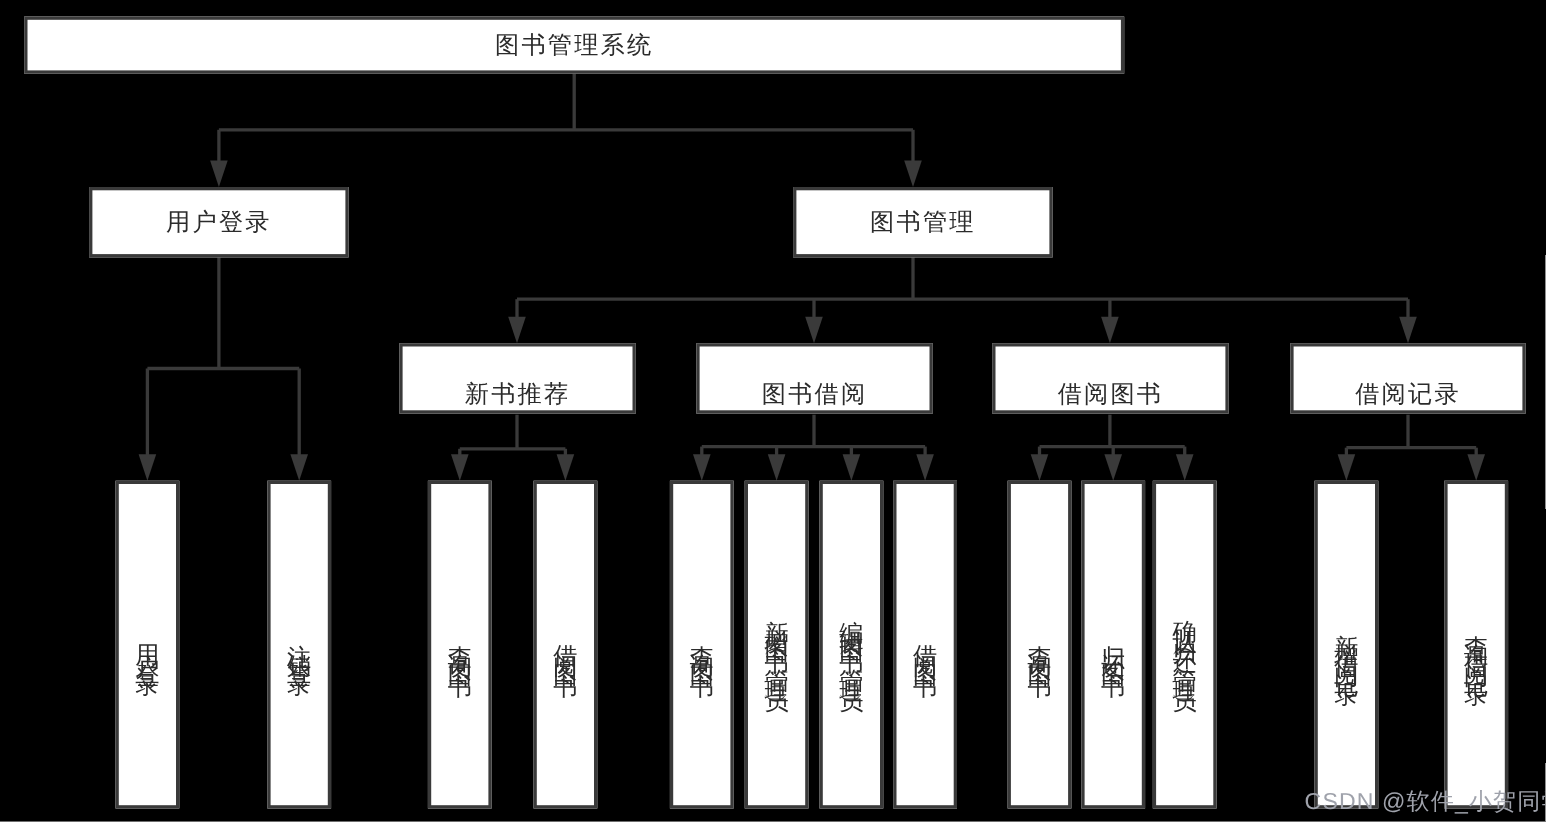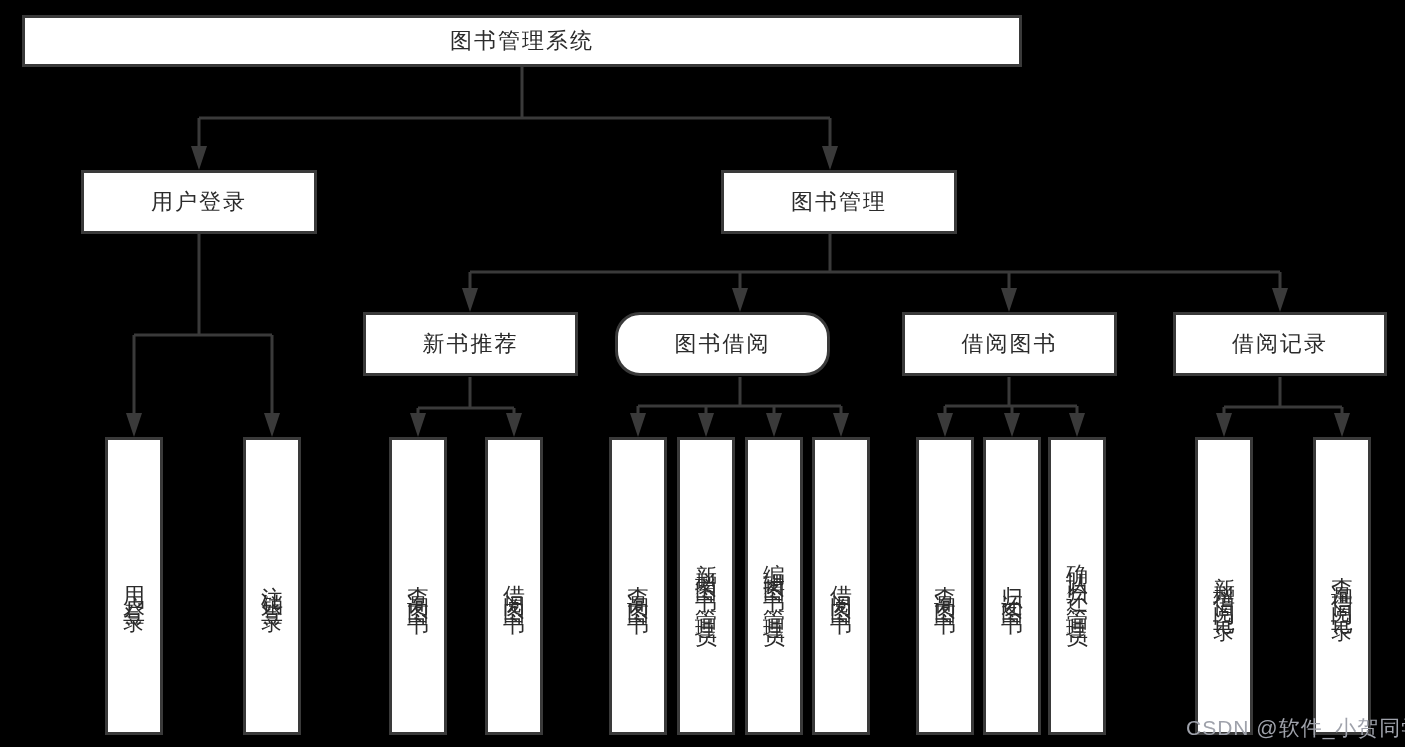--- a/index.html
+++ b/index.html
@@ -23,21 +23,21 @@
     background: #ffffff;
     display: flex;
     align-items: center;
     justify-content: center;
     color: #2b2b2b;
     font-size: 22px;
     letter-spacing: 2px;
     white-space: nowrap;
   }
   .lvl2 { top: 170px; width: 236px; height: 64px; }
-  .lvl3 { top: 312px; width: 215px; height: 64px; }
+  .lvl3 { top: 312px; width: 215px; height: 64px; align-items: flex-end; }
   .leaf { top: 437px; width: 58px; height: 298px; }
   .leaf span {
     writing-mode: vertical-rl;
     text-orientation: mixed;
     letter-spacing: 9px;
     font-size: 22px;
     line-height: 1;
   }
   .watermark {
     position: absolute;
@@ -117,21 +117,21 @@
   <div class="box lvl2" style="left:81px;">
     <span>用户登录</span>
   </div>
   <div class="box lvl2" style="left:721px;">
     <span>图书管理</span>
   </div>
 
   <div class="box lvl3" style="left:363px;">
     <span>新书推荐</span>
   </div>
-  <div class="box lvl3" style="left:615px;border-radius:25px;">
+  <div class="box lvl3" style="left:633px;">
     <span>图书借阅</span>
   </div>
   <div class="box lvl3" style="left:902px;">
     <span>借阅图书</span>
   </div>
   <div class="box lvl3" style="left:1173px; width:214px;">
     <span>借阅记录</span>
   </div>
 
   <div class="box leaf" style="left:105px;">

